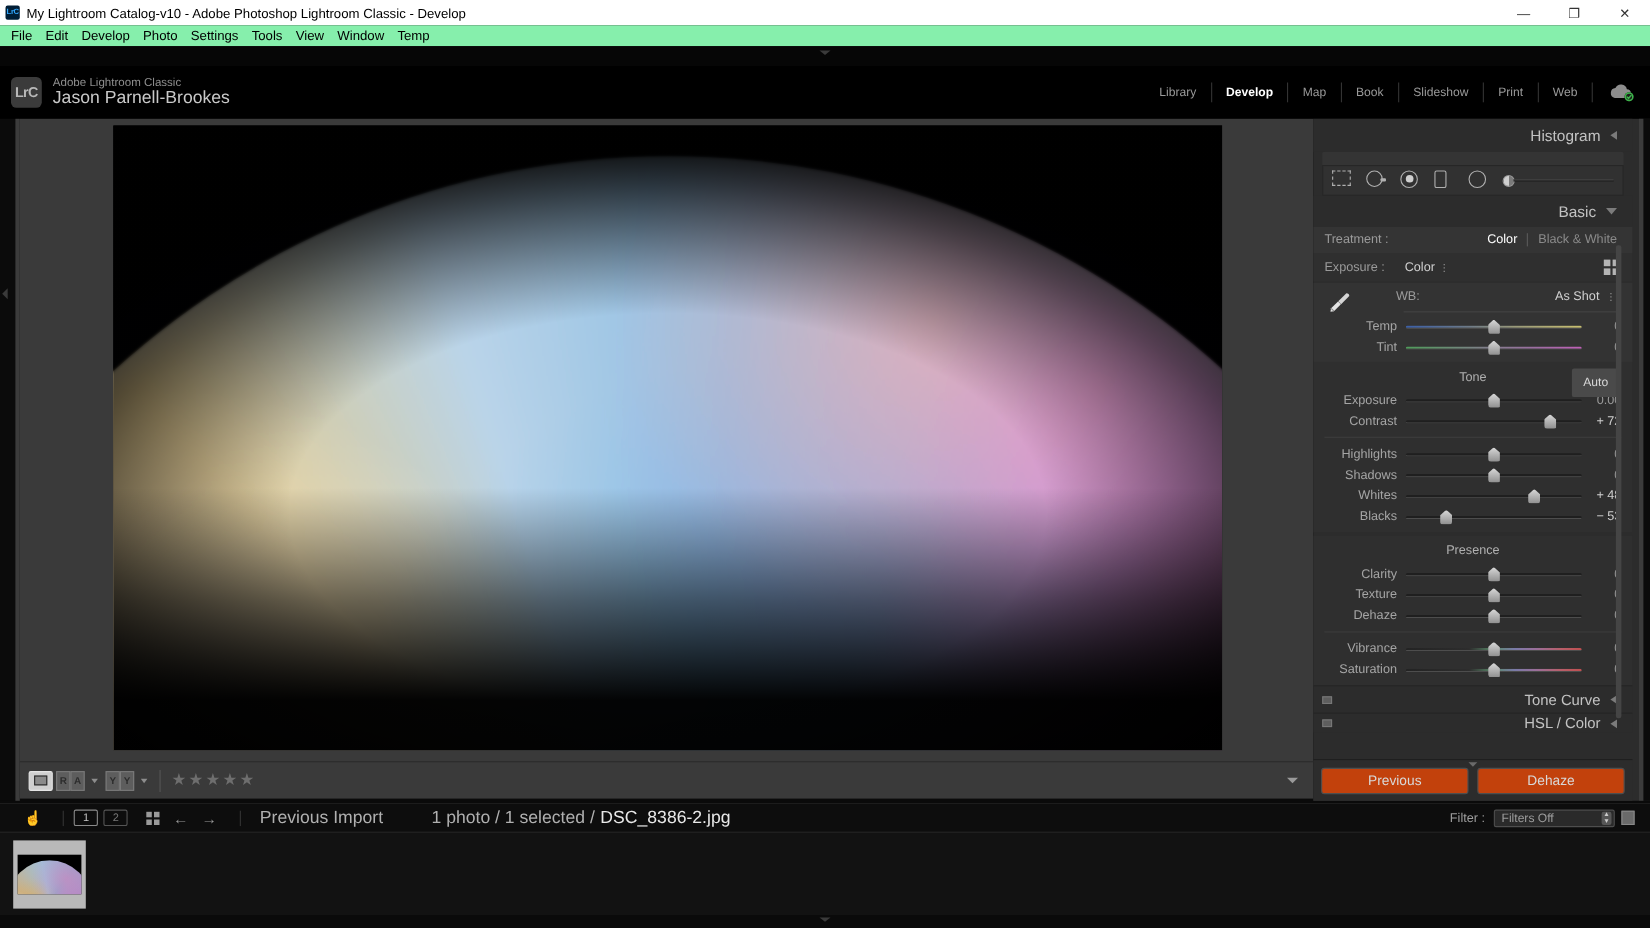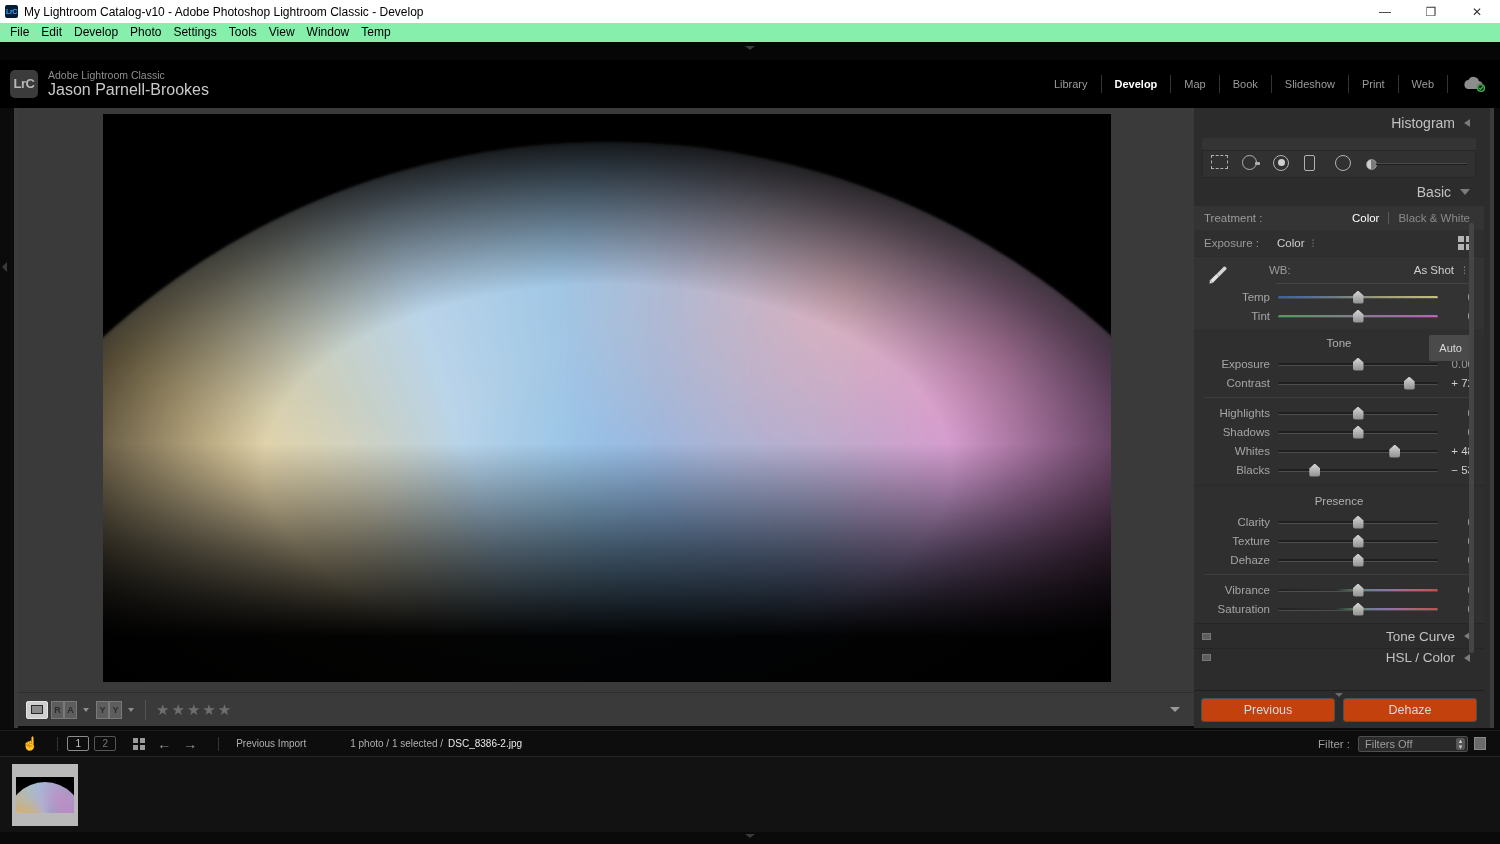--- a/index.html
+++ b/index.html
@@ -161,21 +161,21 @@
   .fs-icon { color:#a8a8a8; font-size:13px; margin-right:10px; }
   .fs-sep { width:1px; height:14px; background:#333; margin:0 9px; }
   .numbox {
     width:22px; height:15px; border:1px solid #8b8b8b; border-radius:2px;
     color:#c6c6c6; font-size:10px; line-height:13px; text-align:center; margin-right:5px;
   }
   .numbox.dim { border-color:#555; color:#777; }
   .grid-ico { display:grid; grid-template-columns:5px 5px; grid-gap:2px; margin:0 12px 0 12px; }
   .grid-ico i { width:5px; height:5px; background:#9a9a9a; display:block; }
   .arrow-ico { color:#9a9a9a; font-size:14px; margin-right:12px; }
-  .fs-text { font-size:10px; color:#b0b0b0; }
+  .fs-text { font-size:16px; color:#b0b0b0; }
   .fs-text.white { color:#e8e8e8; }
   .fs-filter { position:absolute; right:14px; display:flex; align-items:center; }
   .fs-filter-label { font-size:11.5px; color:#9e9e9e; margin-right:8px; }
   .filter-select {
     width:110px; height:16px; background:#2a2a2a; border:1px solid #4e4e4e; border-radius:2px;
     font-size:11px; color:#9c9c9c; padding-left:6px; line-height:14px; position:relative;
   }
   .sel-spin {
     position:absolute; right:2px; top:1px; width:9px; height:12px;
     background:#565656; border-radius:2px; color:#ccc; font-size:6px; text-align:center; line-height:6px;

